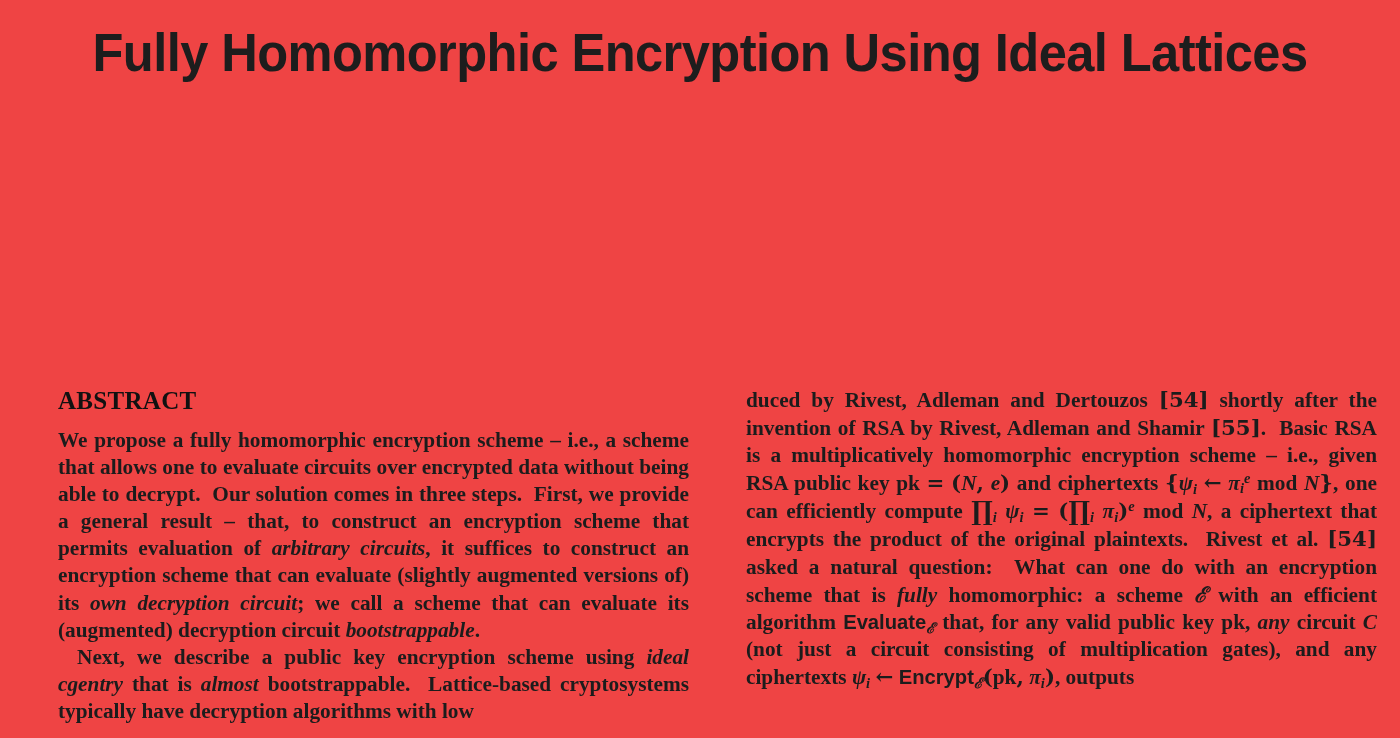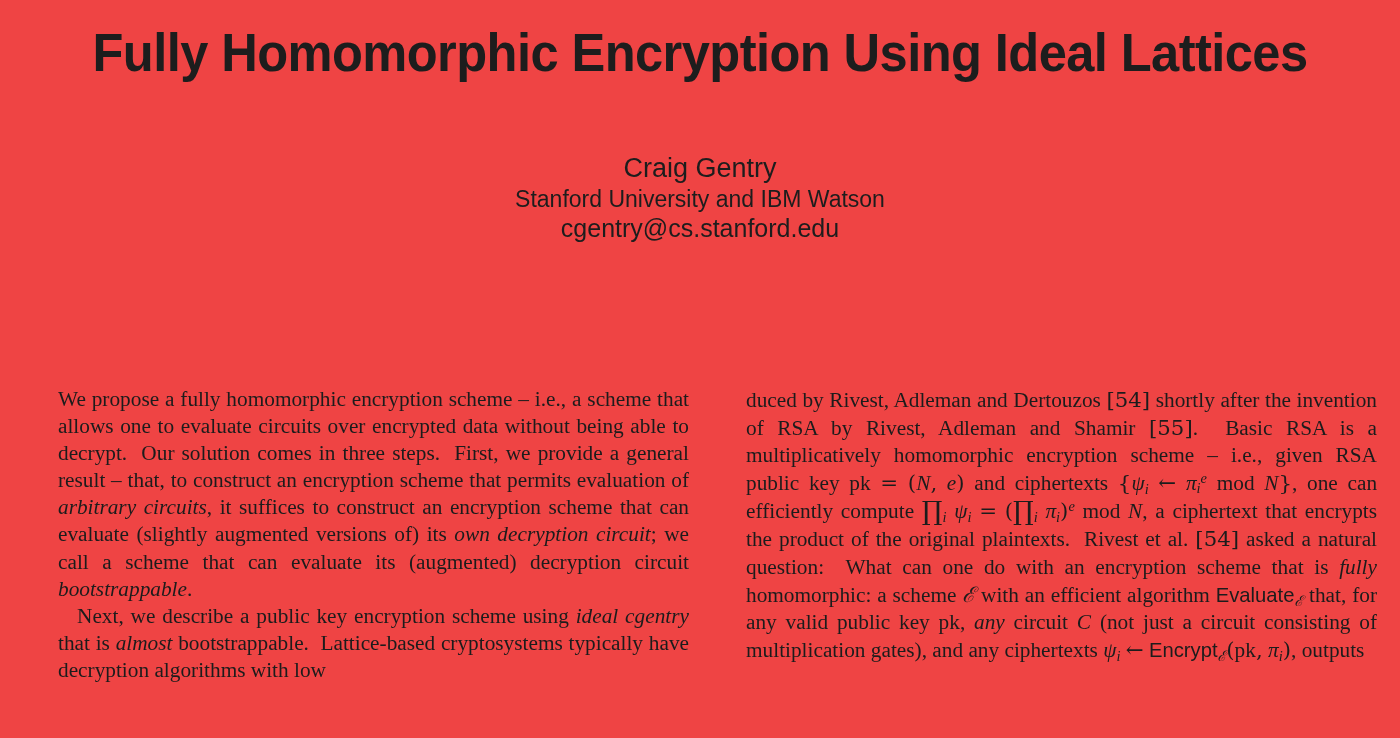--- a/index.html
+++ b/index.html
@@ -104,20 +104,21 @@
 
   p.body {
     font-size: 21.3px;
     line-height: 27.1px;
     margin: 0;
     text-align: justify;
     text-justify: inter-word;
     hyphens: none;
     color: #1c1c1c;
     font-family: "Liberation Serif", "DejaVu Serif", serif;
+    font-weight: bold;
   }
   p.body.indent { text-indent: 19px; }
   p.body.cont   { text-indent: 0; }
 
   i, .it { font-style: italic; }
 
   
   .alg {
     font-family: "Liberation Sans", "DejaVu Sans", sans-serif;
     font-size: 0.95em;
@@ -153,30 +154,26 @@
 </style>
 </head>
 <body>
 
 <div class="page">
 
   <div class="title-block">
     <h1 class="paper-title">Fully Homomorphic Encryption Using Ideal Lattices</h1>
   </div>
 
-  <div class="author-block">
-    <div class="author-name">Craig Gentry</div>
-    <div class="author-affil">Stanford University and IBM Watson</div>
-    <div class="author-email">cgentry@cs.stanford.edu</div>
-  </div>
 
   <div class="columns">
 
     <div class="col col-left">
 
+      <h2 class="section-head">ABSTRACT</h2>
 
       <p class="body cont"><span>We propose a fully homomorphic encryption scheme – i.e., a scheme that allows one to evaluate circuits over encrypted data without being able to decrypt. &nbsp;Our solution comes in three steps. &nbsp;First, we provide a general result – that, to construct an encryption scheme that permits evaluation of <i>arbitrary circuits</i>, it suffices to construct an encryption scheme that can evaluate (slightly augmented versions of) its <i>own decryption circuit</i>; we call a scheme that can evaluate its (augmented) decryption circuit <i>bootstrappable</i>.</span></p>
 
       <p class="body indent"><span>Next, we describe a public key encryption scheme using <i>ideal cgentry</i> that is <i>almost</i> bootstrappable. &nbsp;Lattice-based cryptosystems typically have decryption algorithms with low</span></p>
 
     </div>
 
     <div class="col col-right">
 
       <p class="body cont"><span>duced by Rivest, Adleman and Dertouzos <span class="mathsym">[54]</span> shortly after the invention of RSA by Rivest, Adleman and Shamir <span class="mathsym">[55]</span>. &nbsp;Basic RSA is a multiplicatively homomorphic encryption scheme – i.e., given RSA public key pk <span class="mathsym">=</span> <span class="mathsym">(</span><span class="mathvar">N</span><span class="mathsym">,</span> <span class="mathvar">e</span><span class="mathsym">)</span> and ciphertexts <span class="mathsym">{</span><span class="mathvar">ψ</span><sub>i</sub> <span class="mathsym">←</span> <span class="mathvar">π</span><sub class="up">i</sub><sup>e</sup> mod <span class="mathvar">N</span><span class="mathsym">}</span>, one can efficiently compute <span class="bigprod">∏</span><sub>i</sub> <span class="mathvar">ψ</span><sub>i</sub> <span class="mathsym">=</span> <span class="mathsym">(</span><span class="bigprod">∏</span><sub>i</sub> <span class="mathvar">π</span><sub>i</sub><span class="mathsym">)</span><sup>e</sup> mod <span class="mathvar">N</span>, a ciphertext that encrypts the product of the original plaintexts. &nbsp;Rivest et al. <span class="mathsym">[54]</span> asked a natural question: &nbsp;What can one do with an encryption scheme that is <i>fully</i> homomorphic: a scheme <span class="scriptE">ℰ</span> with an efficient algorithm <span class="alg">Evaluate</span><sub class="scriptE">ℰ</sub> that, for any valid public key pk, <i>any</i> circuit <span class="mathvar">C</span> (not just a circuit consisting of multiplication gates), and any ciphertexts <span class="mathvar">ψ</span><sub>i</sub> <span class="mathsym">←</span> <span class="alg">Encrypt</span><sub class="scriptE">ℰ</sub><span class="mathsym">(</span>pk<span class="mathsym">,</span> <span class="mathvar">π</span><sub>i</sub><span class="mathsym">)</span>, outputs</span></p>

